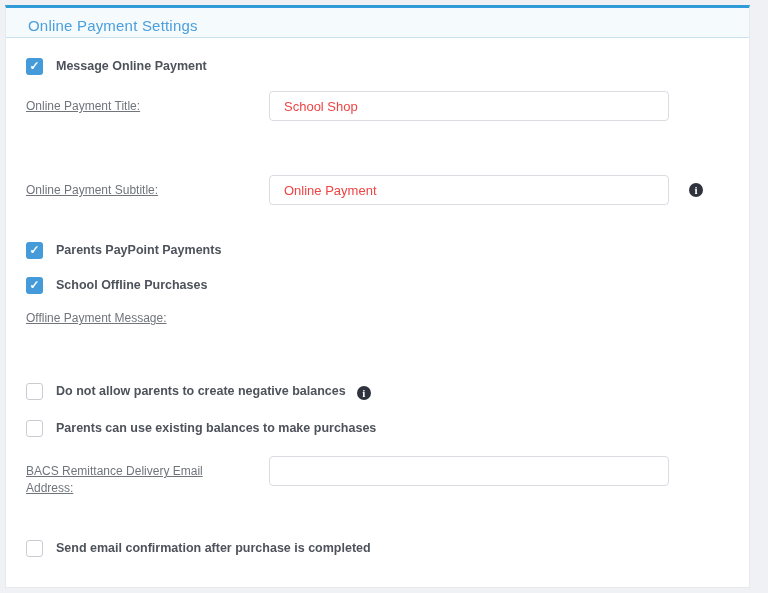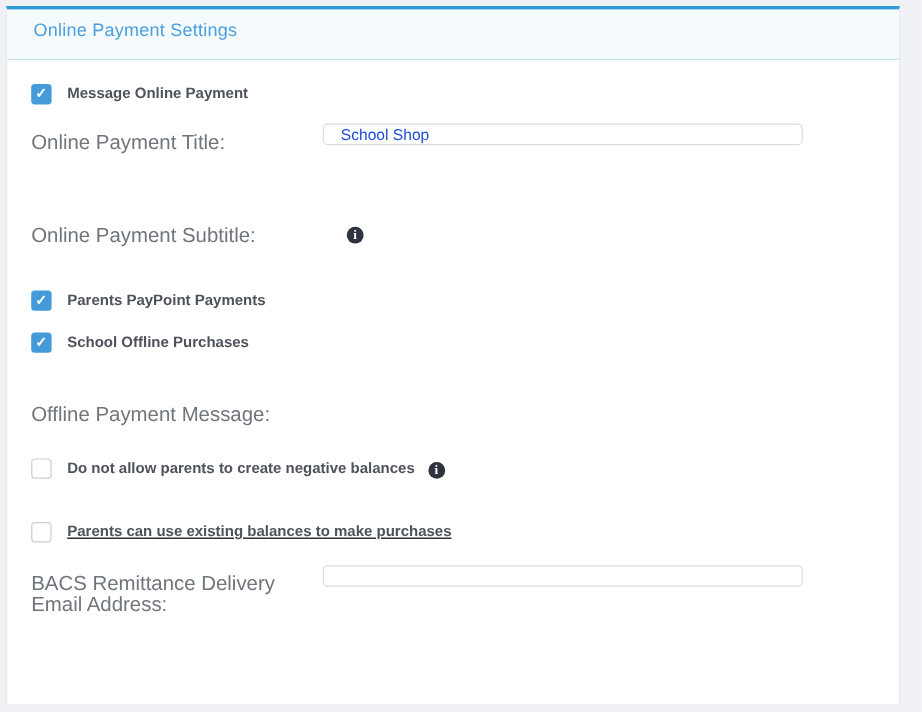--- a/index.html
+++ b/index.html
@@ -17,21 +17,21 @@
     background: #ffffff;
     border-top: 3px solid #2f9bd7;
     border-left: 1px solid #e6eaee;
     border-right: 1px solid #e6eaee;
     border-bottom: 1px solid #e6eaee;
   }
   .panel-header {
     background: #f5fafd;
     border-bottom: 1px solid #c9e2f2;
     padding: 9px 20px 9px 22px;
-    height: 42px;
+    height: 30px;
   }
   .panel-title {
     color: #4a9fdc;
     font-size: 15px;
     font-weight: 400;
     letter-spacing: 0.2px;
   }
   .panel-body {
     padding: 20px 20px 29px 20px;
   }
@@ -75,34 +75,35 @@
 
   
   .field-row {
     display: flex;
     align-items: flex-start;
   }
   .field-label {
     flex: 0 0 220px;
     margin-right: 23px;
     padding-top: 7px;
-    font-size: 17px;
+    font-size: 12px;
     color: #70757c;
     line-height: 17px;
+    text-decoration: underline;
   }
   .text-input {
     flex: 0 0 400px;
-    width: 400px; height: 18px;
+    width: 400px; height: 30px;
     border: 1px solid #d9dce1;
     border-radius: 4px;
     background: #ffffff;
     padding: 0 14px;
     font-family: "Liberation Sans", sans-serif;
     font-size: 13px;
-    color: #1d4ed8;
+    color: #ef4444;
     outline: none;
   }
 
   
   .info-icon {
     display: inline-block;
     width: 14px; height: 14px;
     border-radius: 50%;
     background: #2e333d;
     color: #ffffff;
@@ -118,26 +119,26 @@
     margin-left: 11px;
     vertical-align: middle;
     position: relative;
     top: 1px;
   }
 
   
   .mt16 { margin-top: 16px; }
   .mt17 { margin-top: 19px; }
   .mt18 { margin-top: 18px; }
-  .mt20 { margin-top: 36px; justify-content: space-between; }
-  .mt28 { margin-top: 36px; text-decoration: underline; }
+  .mt20 { margin-top: 9px; justify-content: space-between; }
+  .mt28 { margin-top: 20px; }
   .mt37 { margin-top: 37px; }
   .mt40 { margin-top: 54px; }
   .mt43 { margin-top: 43px; }
-  .mt53 { margin-top: 28px; }
+  .mt53 { margin-top: 56px; }
 </style>
 </head>
 <body>
 
 <div class="panel">
   <div class="panel-header">
     <div class="panel-title">Online Payment Settings</div>
   </div>
 
   <div class="panel-body">
@@ -149,20 +150,21 @@
       <span class="check-label">Message Online Payment</span>
     </div>
 
     <div class="field-row mt16">
       <div class="field-label">Online Payment Title:</div>
       <input class="text-input" type="text" value="School Shop" style="">
     </div>
 
     <div class="field-row mt40">
       <div class="field-label">Online Payment Subtitle:</div>
+      <input class="text-input" type="text" value="Online Payment" style="">
       <span class="info-icon info-after-input">i</span>
     </div>
 
     <div class="check-row mt37">
       <span class="checkbox checked">
         <span class="check">✓</span>
       </span>
       <span class="check-label">Parents PayPoint Payments</span>
     </div>
 
@@ -189,15 +191,21 @@
         
       </span>
       <span class="check-label">Parents can use existing balances to make purchases</span>
     </div>
 
     <div class="field-row mt17">
       <div class="field-label">BACS Remittance Delivery Email Address:</div>
       <input class="text-input" type="text" value="" style="">
     </div>
 
+    <div class="check-row mt43">
+      <span class="checkbox">
+        
+      </span>
+      <span class="check-label">Send email confirmation after purchase is completed</span>
+    </div>
 
   </div>
 </div>
 
 </body></html>

